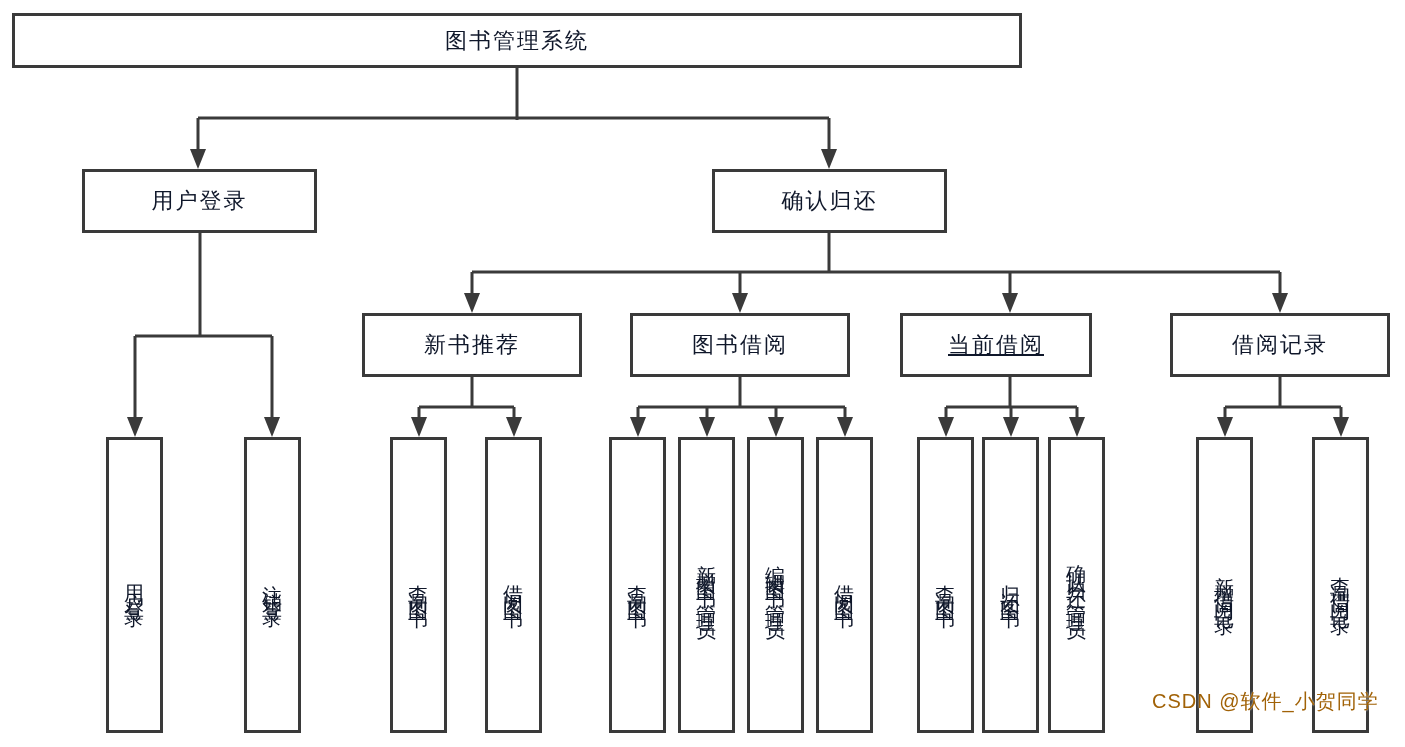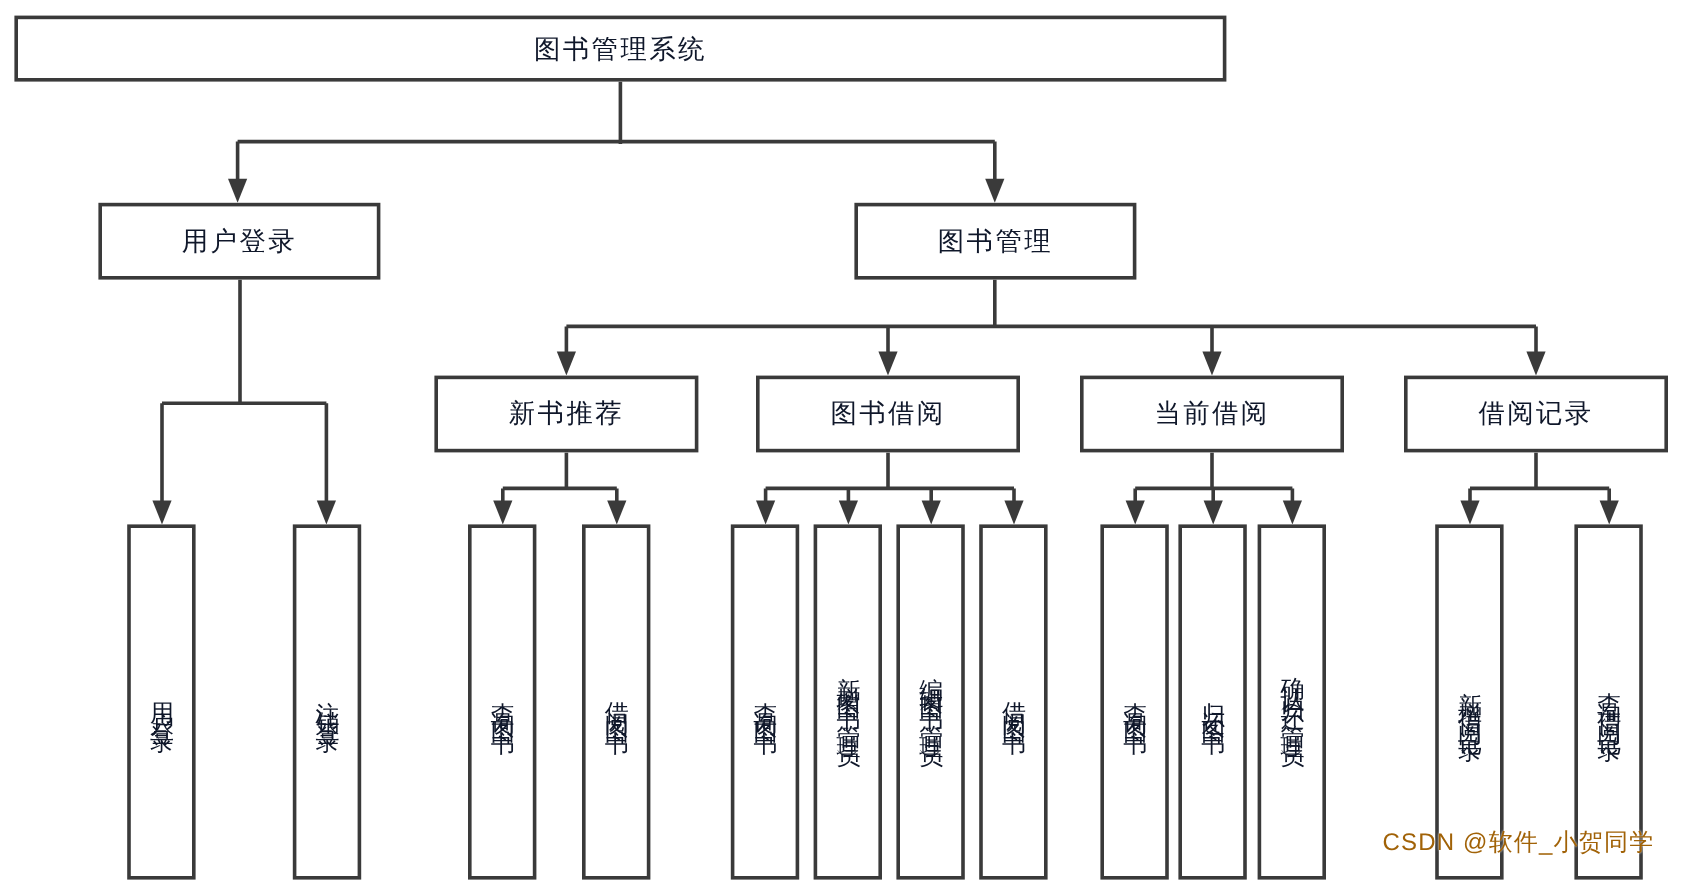--- a/index.html
+++ b/index.html
@@ -91,30 +91,30 @@
   </svg>
 
   <div class="box h" style="left:12px; top:13px; width:1010px; height:55px;">
     <span>图书管理系统</span>
   </div>
 
   <div class="box h" style="left:82px; top:169px; width:235px; height:64px;">
     <span>用户登录</span>
   </div>
   <div class="box h" style="left:712px; top:169px; width:235px; height:64px;">
-    <span>图书管理</span>
+    <span>确认归还</span>
   </div>
 
   <div class="box h" style="left:362px; top:313px; width:220px; height:64px;">
     <span>新书推荐</span>
   </div>
   <div class="box h" style="left:630px; top:313px; width:220px; height:64px;font-family:Liberation Mono, monospace;">
     <span>图书借阅</span>
   </div>
-  <div class="box h" style="left:900px; top:313px; width:220px; height:64px;">
+  <div class="box h" style="left:900px; top:313px; width:192px; height:64px;text-decoration:underline;">
     <span>当前借阅</span>
   </div>
   <div class="box h" style="left:1170px; top:313px; width:220px; height:64px;">
     <span>借阅记录</span>
   </div>
 
   <div class="box v" style="left:106px; top:437px; width:57px; height:296px;">
     <span>用户登录</span>
   </div>
   <div class="box v" style="left:244px; top:437px; width:57px; height:296px;">

